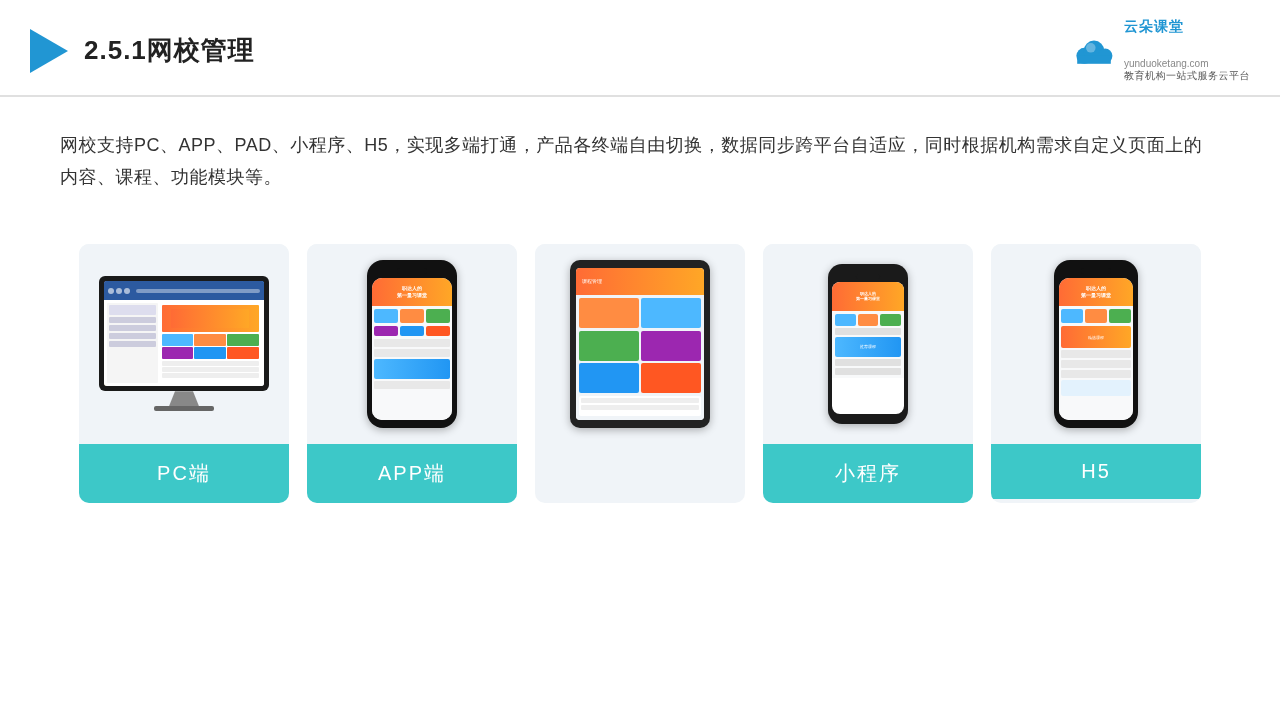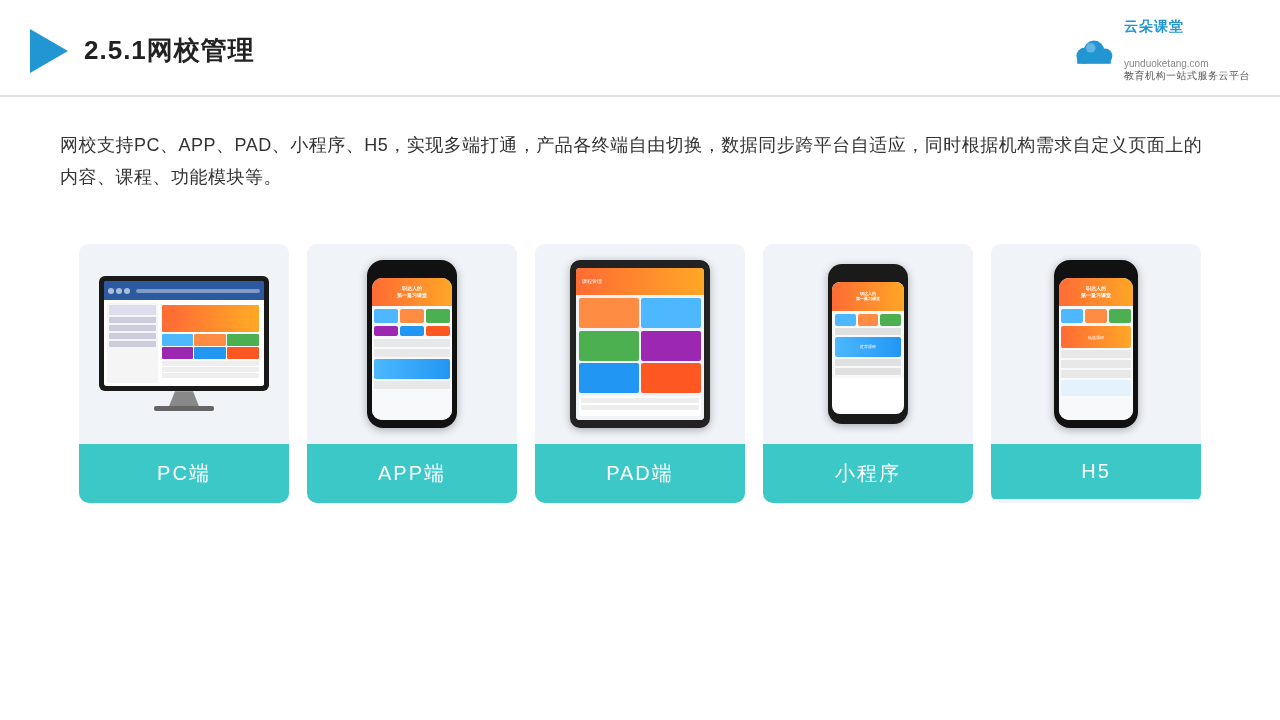--- a/index.html
+++ b/index.html
@@ -510,21 +510,20 @@
               <div class="tablet-card" style="background:#ff5722;"></div>
               <div style="grid-column:span 2; height:20px; background:#fff; border-radius:2px; padding:2px;">
                 <div style="height:5px;background:#eee;border-radius:1px;margin-bottom:2px;"></div>
                 <div style="height:5px;background:#eee;border-radius:1px;"></div>
               </div>
             </div>
           </div>
         </div>
       </div>
     </div>
-    <div class="card-label">PAD端</div>
   </div>
 
   <div class="card">
     <div class="card-image-area">
       <div class="small-phone">
         <div class="small-phone-notch"></div>
         <div class="small-phone-screen">
           <div style="height:22%;background:linear-gradient(90deg,#ff6b35,#ffa726);display:flex;align-items:center;justify-content:center;">
             <div style="font-size:4px;color:#fff;text-align:center;line-height:1.4;">
               <div style="font-weight:bold;">职达人的</div>

